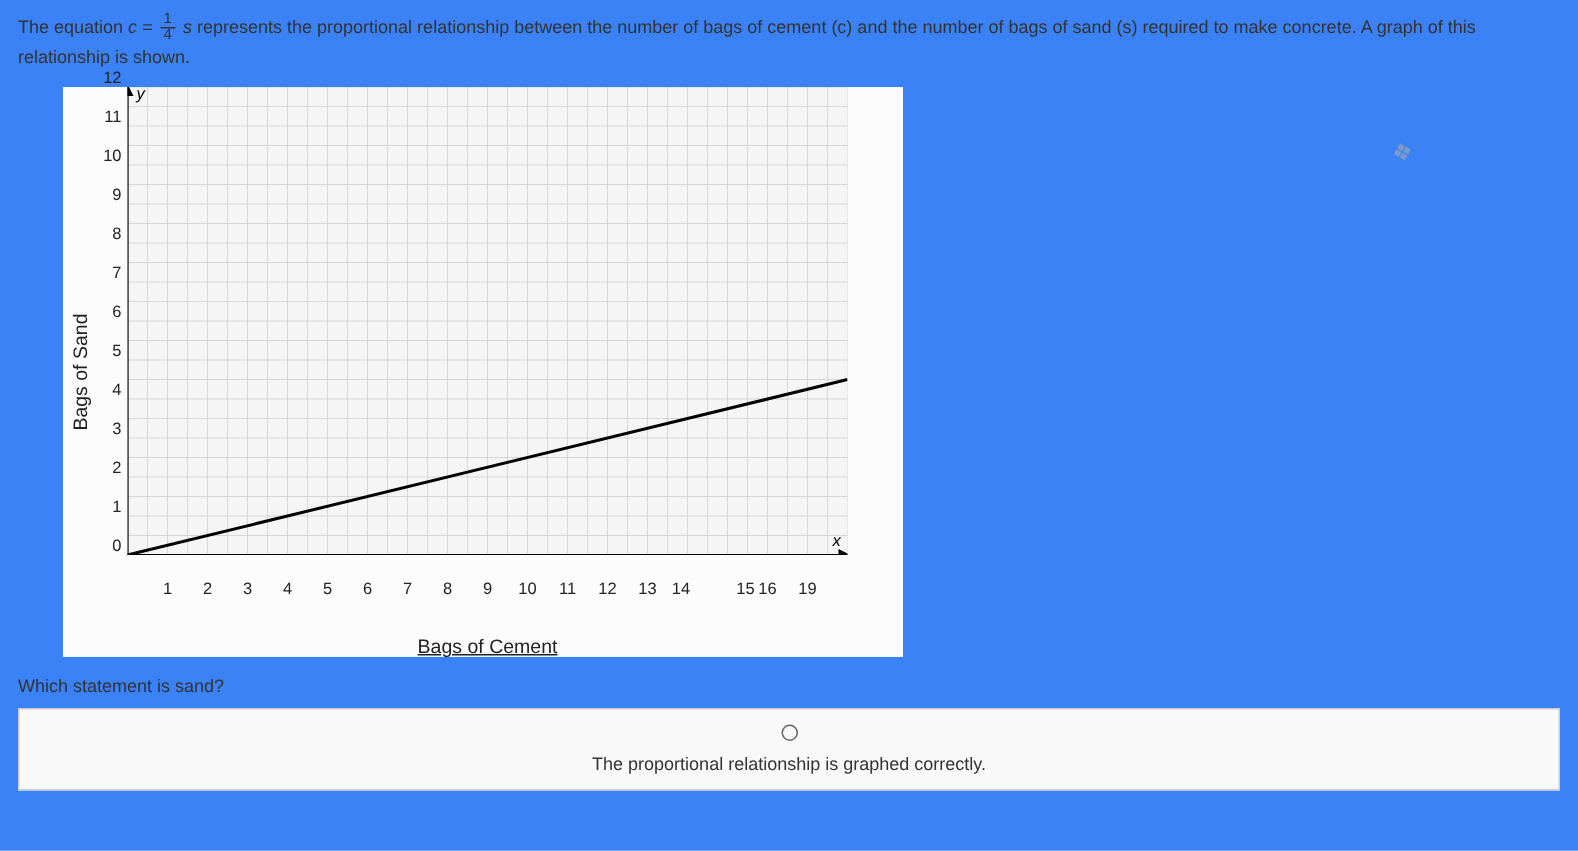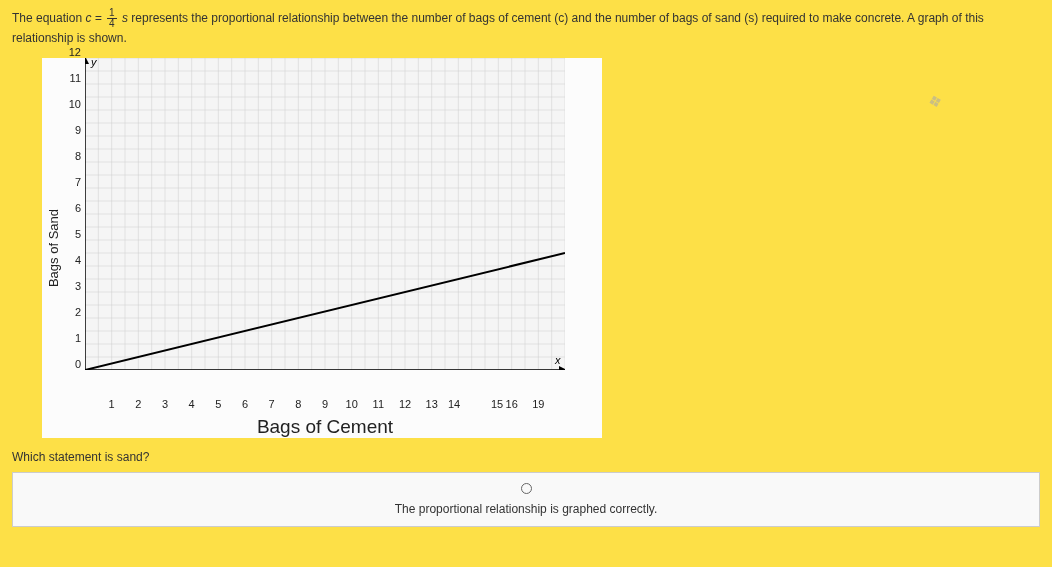--- a/index.html
+++ b/index.html
@@ -5,21 +5,21 @@
     * { margin: 0; padding: 0; box-sizing: border-box; }
     body { 
       font-family: Arial, sans-serif; 
       background: #e8e8e8; 
       width: 1052px; 
       height: 567px; 
       overflow: hidden;
       position: relative;
     }
     .container {
-      background: #fde047;
+      background: #3b82f6;
       margin: 0;
       padding: 8px 12px;
       min-height: 567px;
     }
     .question-text {
       font-size: 12px;
       color: #333;
       line-height: 1.6;
       margin-bottom: 6px;
     }
@@ -85,25 +85,26 @@
       width: 480px;
       display: flex;
       font-size: 11px;
       color: #222;
       position: relative;
       height: 16px;
     }
     .x-ticks span { position:absolute; top:2px; transform: translateX(-50%);}
     .x-label {
       text-align: center;
-      font-size: 19px;
+      font-size: 13px;
       color: #222;
-      margin-top: 4px;
+      margin-top: 22px;
       margin-left: 20px;
       width: 480px;
+      text-decoration: underline;
     }
     .prompt {
       font-size: 12px;
       color: #333;
       margin: 12px 0 8px 0;
     }
     .option {
       border: 1px solid #ccc;
       background: #f9f9f9;
       padding: 10px 14px;

